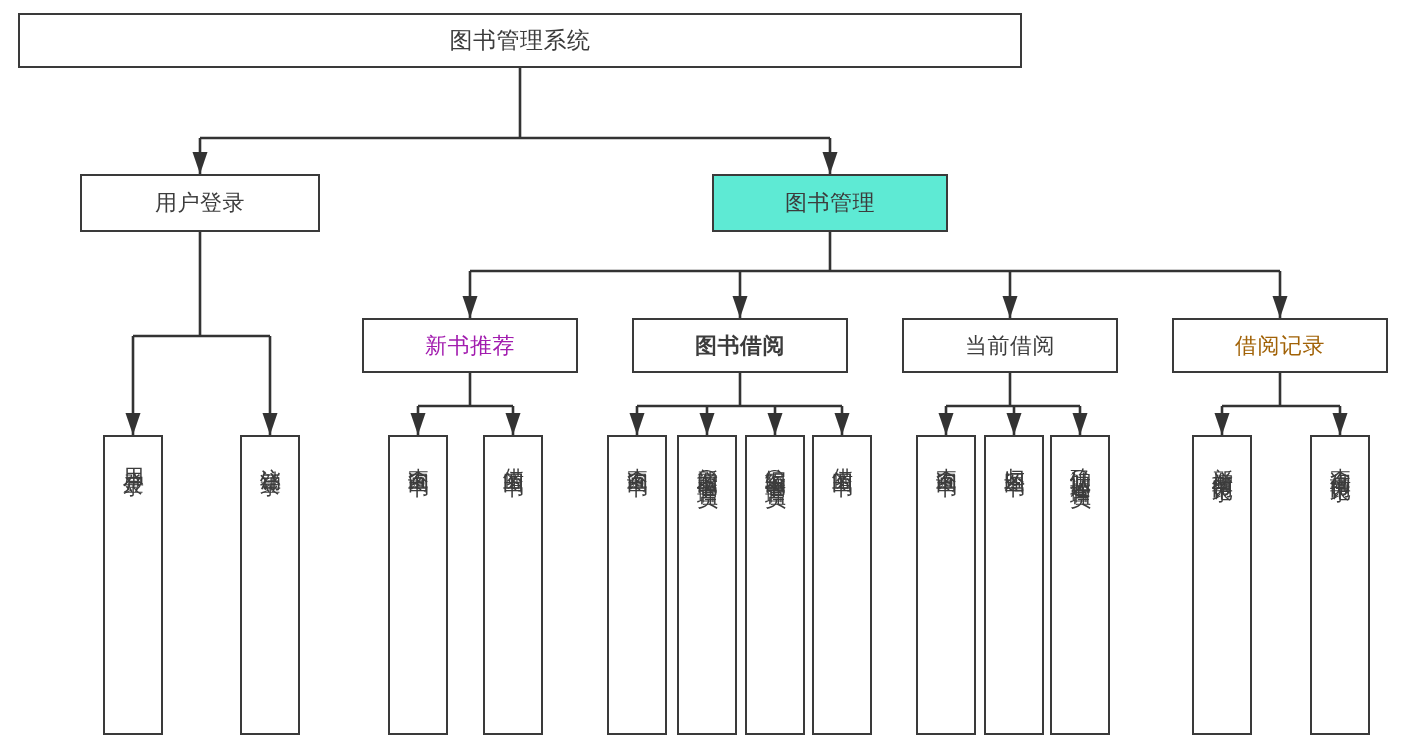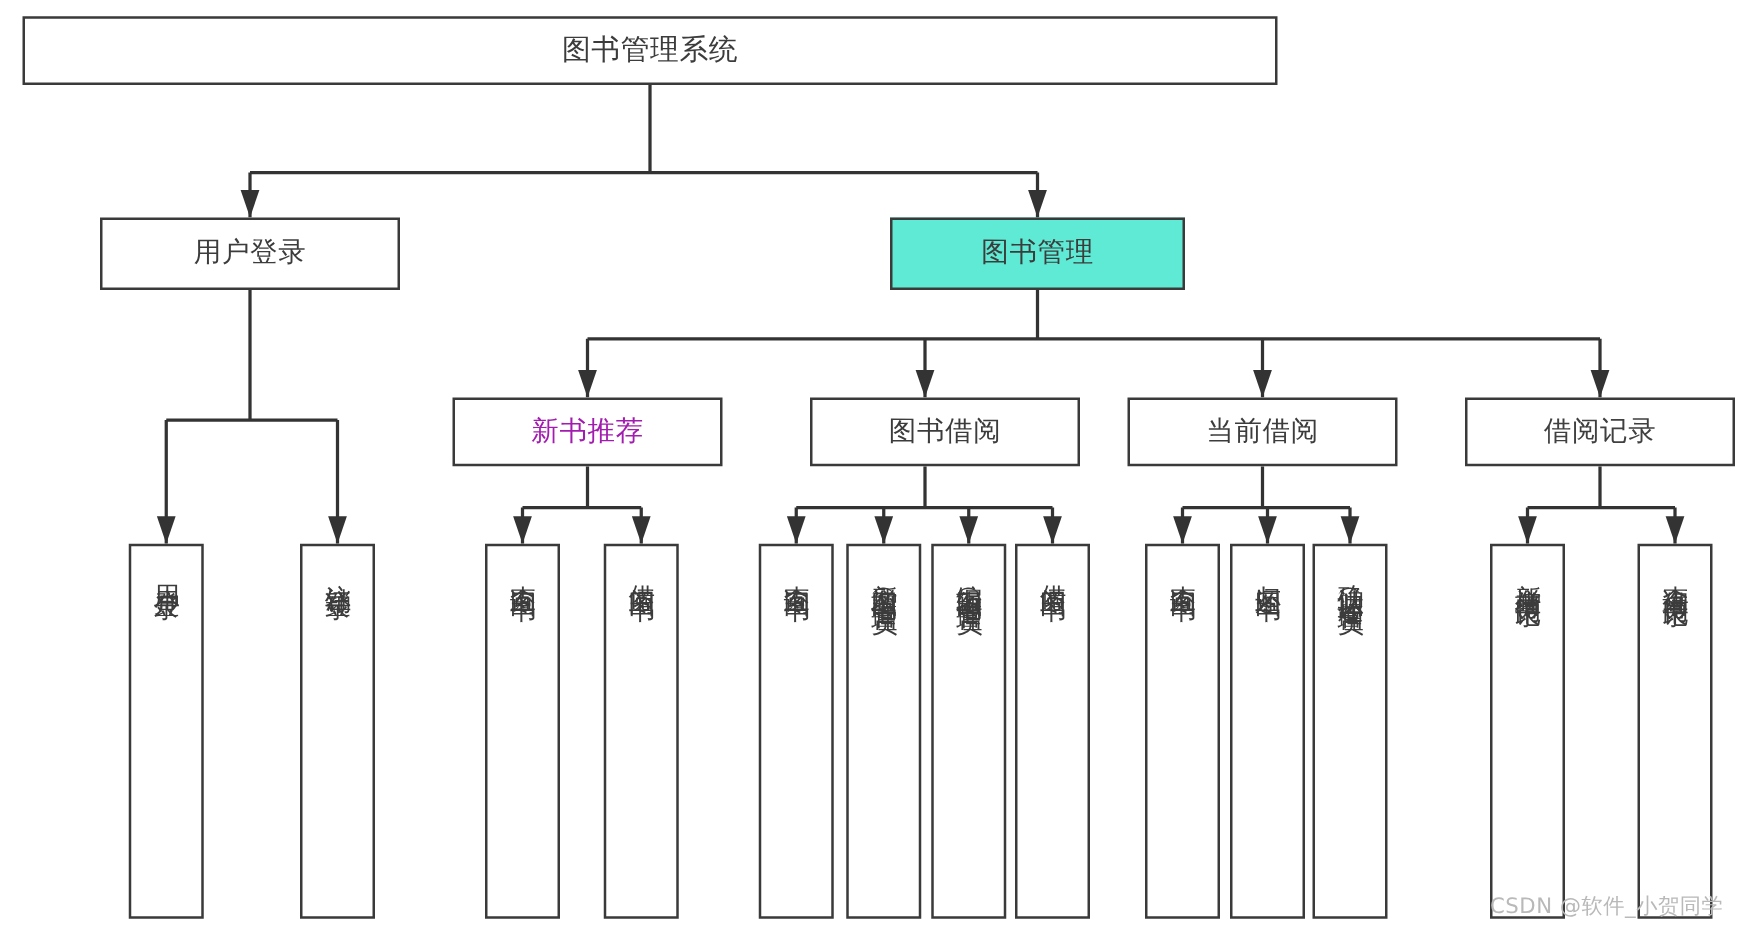--- a/index.html
+++ b/index.html
@@ -130,27 +130,27 @@
       </div>
       <div class="node horiz " style="left: 80px; top: 174px; width: 240px; height: 58px; border-color: rgb(58, 58, 58); background: rgb(255, 255, 255); color: rgb(60, 60, 60);">
         <span class="label">用户登录</span>
       </div>
       <div class="node horiz " style="left: 712px; top: 174px; width: 236px; height: 58px; border-color: rgb(58, 58, 58); background: #5eead4; color: rgb(60, 60, 60);">
         <span class="label">图书管理</span>
       </div>
       <div class="node horiz " style="left: 362px; top: 318px; width: 216px; height: 55px; border-color: rgb(58, 58, 58); background: rgb(255, 255, 255); color: #a21caf;">
         <span class="label">新书推荐</span>
       </div>
-      <div class="node horiz " style="left: 648px; top: 318px; width: 216px; height: 55px; border-color: rgb(58, 58, 58); background: rgb(255, 255, 255); color: rgb(60, 60, 60);">
+      <div class="node horiz " style="left: 632px; top: 318px; width: 216px; height: 55px; border-color: rgb(58, 58, 58); background: rgb(255, 255, 255); color: rgb(60, 60, 60); font-weight: bold;">
         <span class="label">图书借阅</span>
       </div>
       <div class="node horiz " style="left: 902px; top: 318px; width: 216px; height: 55px; border-color: rgb(58, 58, 58); background: rgb(255, 255, 255); color: rgb(60, 60, 60);">
         <span class="label">当前借阅</span>
       </div>
-      <div class="node horiz " style="left: 1172px; top: 318px; width: 216px; height: 55px; border-color: rgb(58, 58, 58); background: rgb(255, 255, 255); color: #404040;">
+      <div class="node horiz " style="left: 1172px; top: 318px; width: 216px; height: 55px; border-color: rgb(58, 58, 58); background: rgb(255, 255, 255); color: #a16207;">
         <span class="label">借阅记录</span>
       </div>
       <div class="node vert " style="left: 103px; top: 435px; width: 60px; height: 300px; border-color: rgb(58, 58, 58); background: rgb(255, 255, 255); color: rgb(60, 60, 60);">
         <span class="label">用户登录</span>
       </div>
       <div class="node vert " style="left: 240px; top: 435px; width: 60px; height: 300px; border-color: rgb(58, 58, 58); background: rgb(255, 255, 255); color: rgb(60, 60, 60);">
         <span class="label">注销登录</span>
       </div>
       <div class="node vert " style="left: 388px; top: 435px; width: 60px; height: 300px; border-color: rgb(58, 58, 58); background: rgb(255, 255, 255); color: rgb(60, 60, 60);">
         <span class="label">查询图书</span>
@@ -179,14 +179,13 @@
       <div class="node vert " style="left: 1050px; top: 435px; width: 60px; height: 300px; border-color: rgb(58, 58, 58); background: rgb(255, 255, 255); color: rgb(60, 60, 60);">
         <span class="label">确认归还（管理员）</span>
       </div>
       <div class="node vert " style="left: 1192px; top: 435px; width: 60px; height: 300px; border-color: rgb(58, 58, 58); background: rgb(255, 255, 255); color: rgb(60, 60, 60);">
         <span class="label">新增借阅记录</span>
       </div>
       <div class="node vert " style="left: 1310px; top: 435px; width: 60px; height: 300px; border-color: rgb(58, 58, 58); background: rgb(255, 255, 255); color: rgb(60, 60, 60);">
         <span class="label">查询借阅记录</span>
       </div>
     </div>
-  <div class="watermark" style="left: 1192px; top: 713px; color: rgb(185, 185, 185);">CSDN @软件_小贺同学</div>
 </div>
 
 </body></html>

